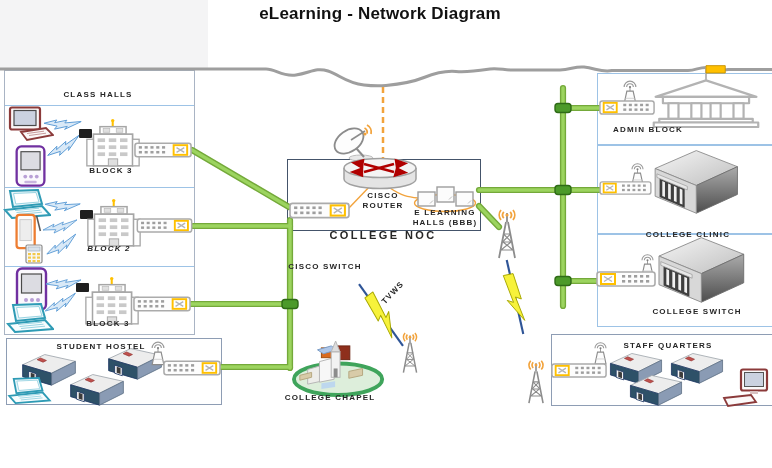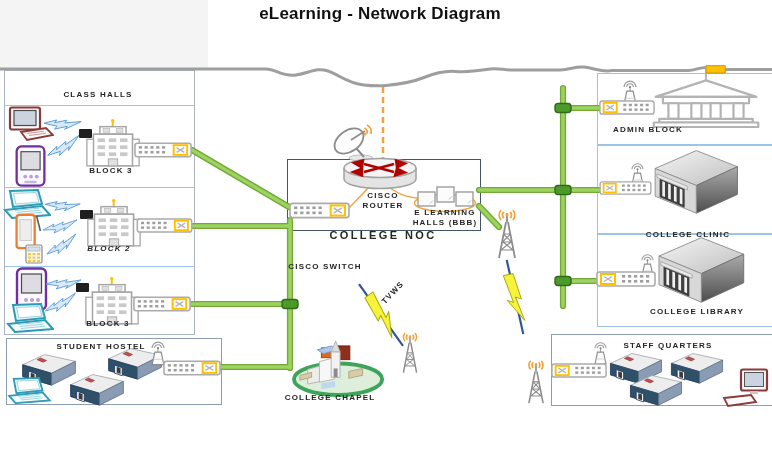--- a/index.html
+++ b/index.html
@@ -497,16 +497,16 @@
   <div class="lbl" style="left:58px;top:319px;width:100px;">BLOCK 3</div>
   <div class="lbl" style="left:21px;top:342px;width:160px;">STUDENT HOSTEL</div>
   <div class="lbl wrap" style="left:356px;top:191px;width:54px;">CISCO ROUTER</div>
   <div class="lbl" style="left:286px;top:220px;width:78px;margin-top:42px;">CISCO SWITCH</div>
   <div class="lbl wrap" style="left:405px;top:208px;width:80px;">E LEARNING HALLS (BBB)</div>
   <div class="lbl big" style="left:313px;top:229px;width:140px;">COLLEGE NOC</div>
   <div class="lbl" style="left:270px;top:393px;width:120px;">COLLEGE CHAPEL</div>
   <div class="lbl rot" style="left:371px;top:288px;width:44px;">TVWS</div>
   <div class="lbl" style="left:588px;top:125px;width:120px;">ADMIN BLOCK</div>
   <div class="lbl" style="left:628px;top:230px;width:120px;">COLLEGE CLINIC</div>
-  <div class="lbl" style="left:637px;top:307px;width:120px;">COLLEGE LIBRARY</div>
+  <div class="lbl" style="left:637px;top:307px;width:120px;">COLLEGE SWITCH</div>
   <div class="lbl" style="left:608px;top:341px;width:120px;text-align:center;">STAFF QUARTERS</div>
 
 </div>
 
 </body></html>

